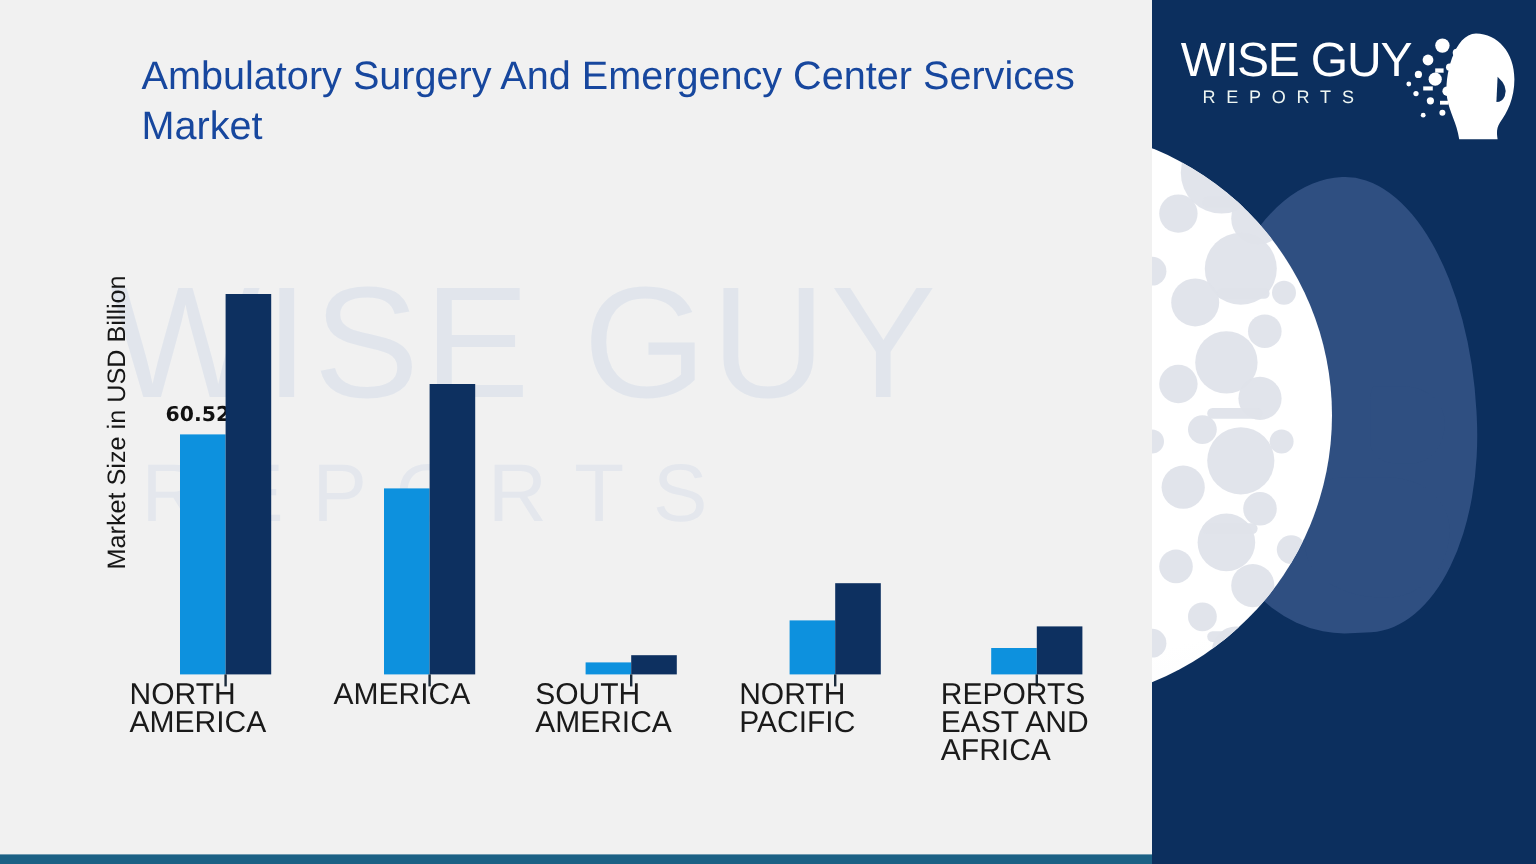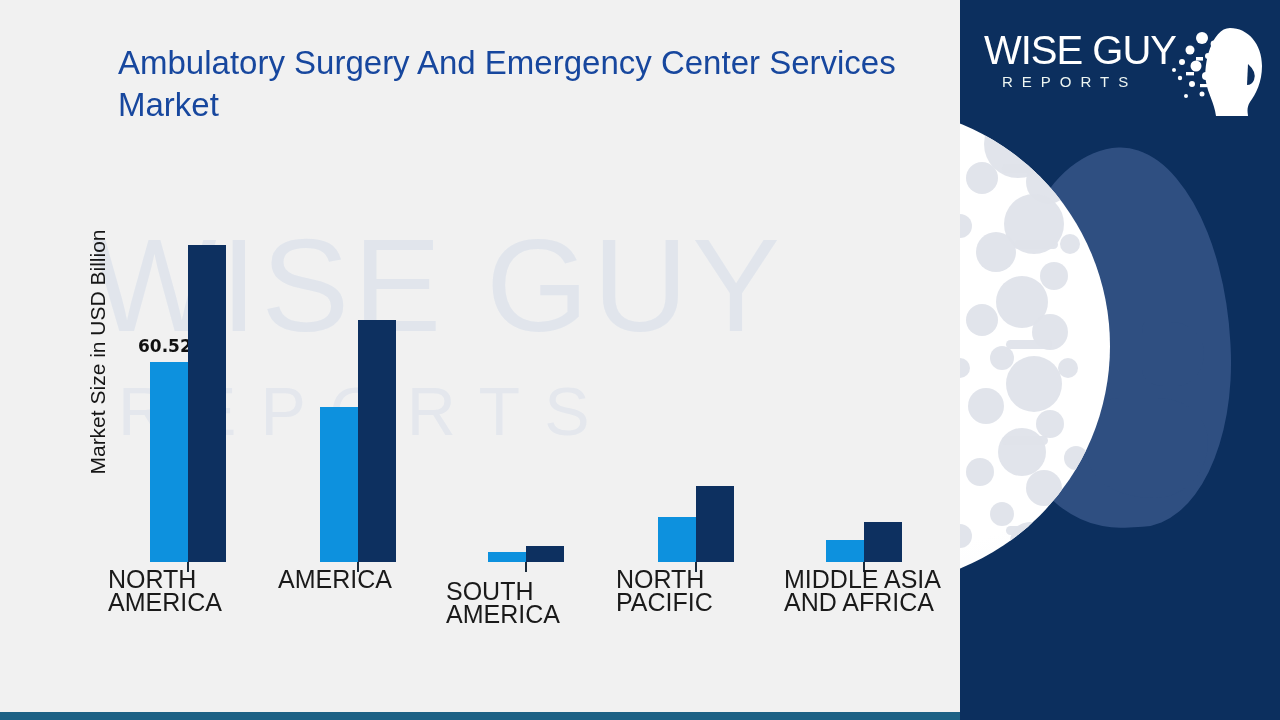--- a/index.html
+++ b/index.html
@@ -145,33 +145,33 @@
       <div class="group" style="left: 220px;">
         <div class="bar y2024" style="height: 154.755px; background: rgb(13, 145, 222);"></div>
         <div class="bar y2032" style="height: 242.179px; background: rgb(13, 48, 96);"></div>
         <div class="tick"></div>
         <div class="cat-label" style="left: -42px;">AMERICA</div>
       </div>
       <div class="group" style="left: 388px;">
         <div class="bar y2024" style="height: 10.26px; background: rgb(13, 145, 222);"></div>
         <div class="bar y2032" style="height: 16.245px; background: rgb(13, 48, 96);"></div>
         <div class="tick"></div>
-        <div class="cat-label" style="left: -42px; margin-top: 12px;">SOUTH AMERICA</div>
+        <div class="cat-label" style="left: -42px;">SOUTH AMERICA</div>
       </div>
       <div class="group" style="left: 558px;">
         <div class="bar y2024" style="height: 44.6737px; background: rgb(13, 145, 222);"></div>
         <div class="bar y2032" style="height: 76.3088px; background: rgb(13, 48, 96);"></div>
         <div class="tick"></div>
         <div class="cat-label" style="left: -42px;">NORTH PACIFIC</div>
       </div>
       <div class="group" style="left: 726px;">
         <div class="bar y2024" style="height: 22.4438px; background: rgb(13, 145, 222);"></div>
         <div class="bar y2032" style="height: 39.7575px; background: rgb(13, 48, 96);"></div>
         <div class="tick"></div>
-        <div class="cat-label" style="left: -42px;">MIDDLE ASIA AND AFRICA</div>
+        <div class="cat-label" style="left: -42px;">REPORTS EAST AND AFRICA</div>
       </div>
     </div>
 
   <div class="right-panel">
     <div class="panel-face"></div>
     <div class="panel-nose"></div>
     <div class="panel-chin"></div>
 
     <div class="big-circle"></div>
     <div class="circle-clip" id="bubbles">

